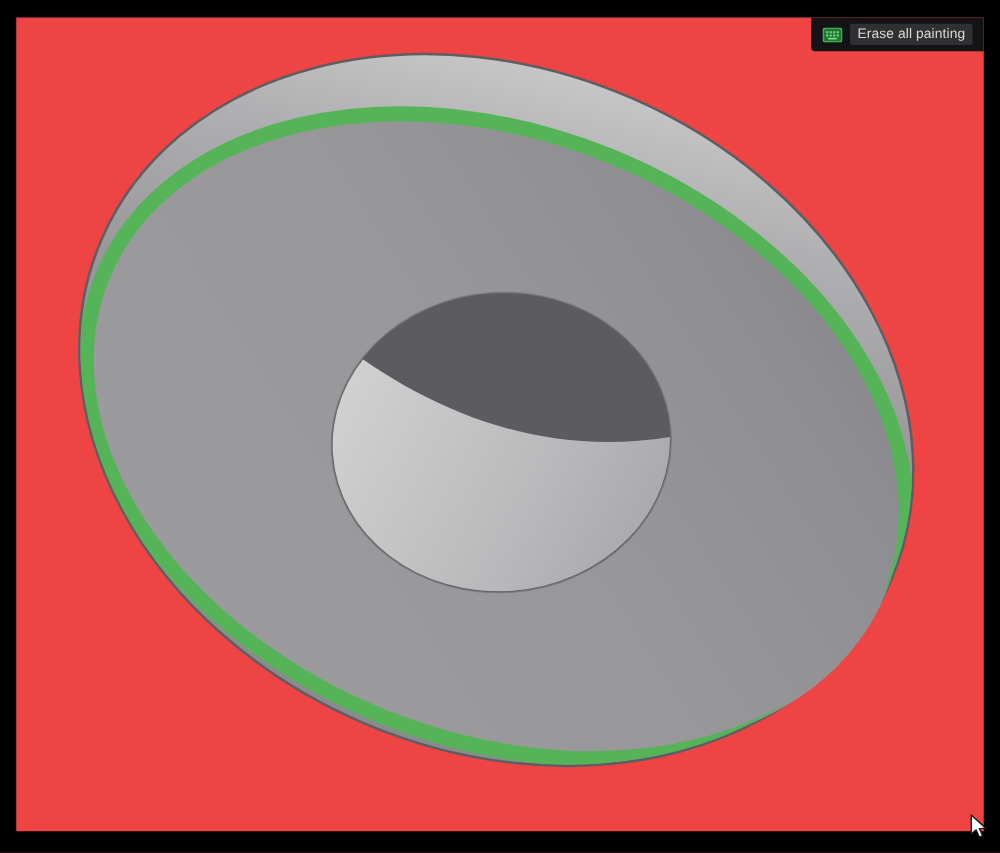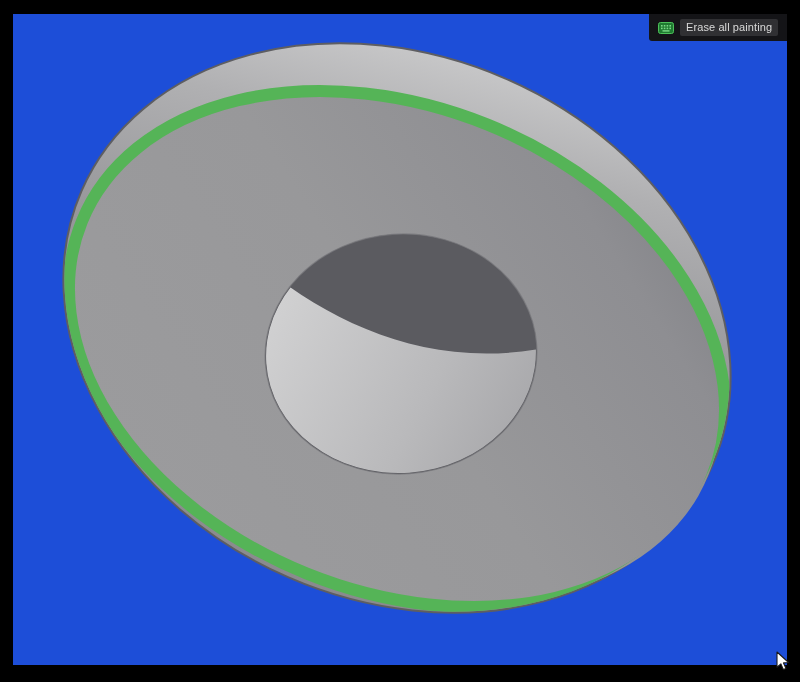--- a/index.html
+++ b/index.html
@@ -2,21 +2,21 @@
 <html><head>
 <meta charset="utf-8">
 <style>
   html,body{margin:0;padding:0;background:#000;}
   .app-frame{
     position:relative;width:800px;height:682px;background:#000;
     overflow:hidden;font-family:"Liberation Sans",sans-serif;
   }
   .viewport{
     position:absolute;left:13px;top:14px;width:774px;height:651px;
-    background:#1d4ed8;overflow:hidden;text-decoration:underline;
+    background:#ef4444;overflow:hidden;text-decoration:underline;
   }
   .viewport svg{display:block;}
   .hint-bar{
     position:absolute;top:0;right:0;height:27px;width:138px;
     background:#141417;border-radius:0 0 0 3px;
     display:flex;align-items:center;gap:6px;padding-left:9px;box-sizing:border-box;
   }
   .key-badge{flex:0 0 auto;display:block;}
   .hint-label{
     background:#303033;color:#d9d9d9;font-size:11px;line-height:11px;

